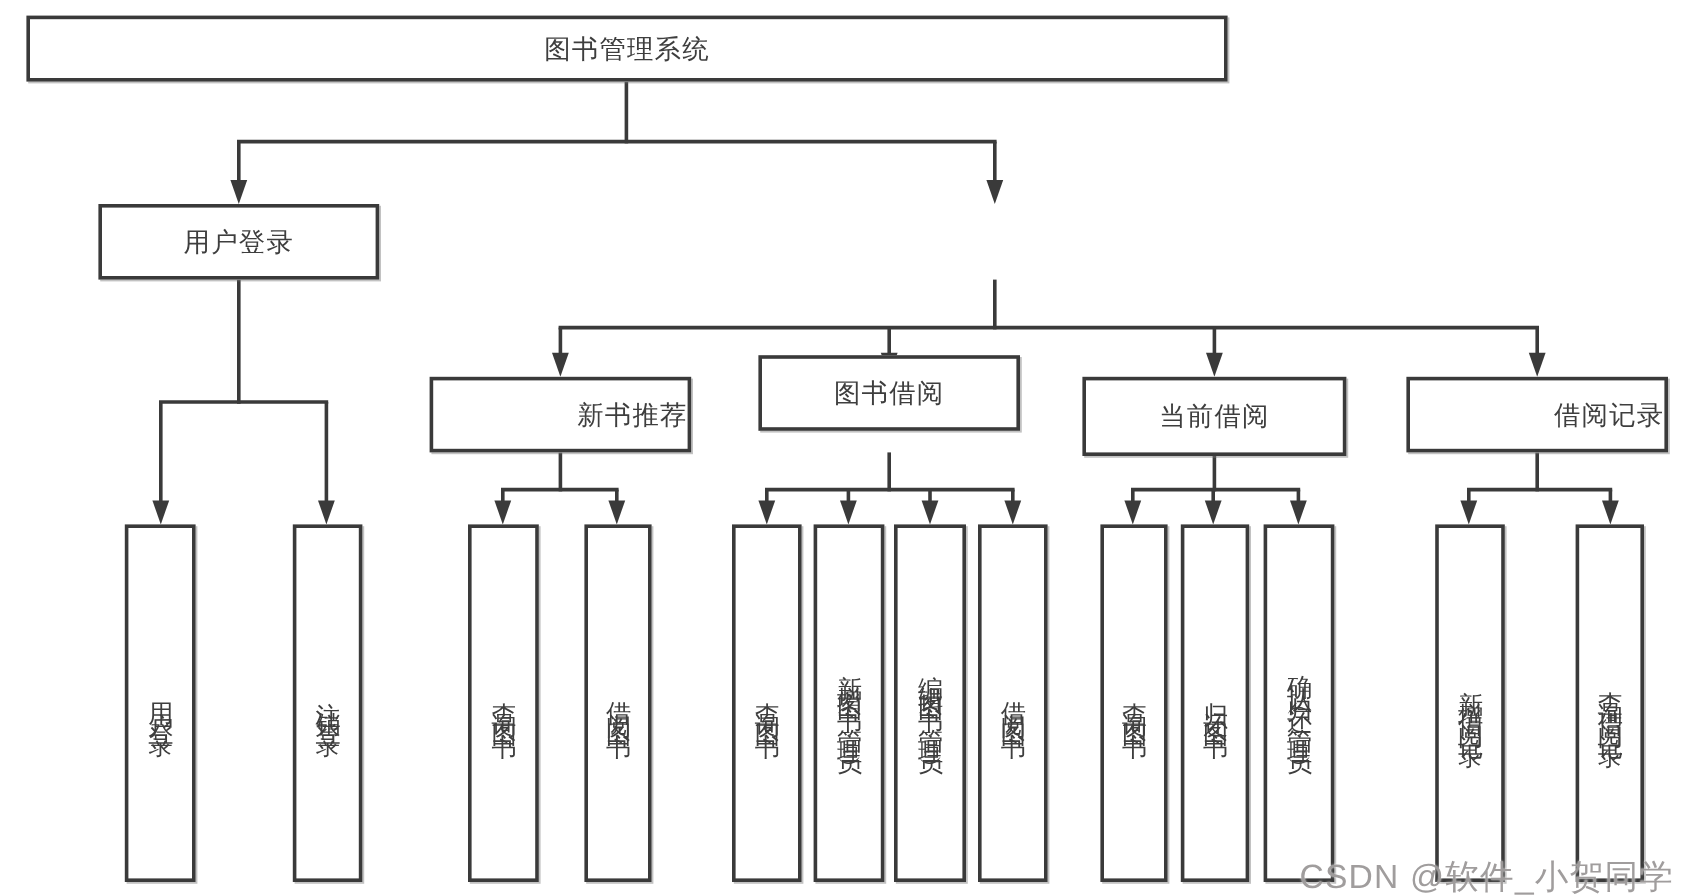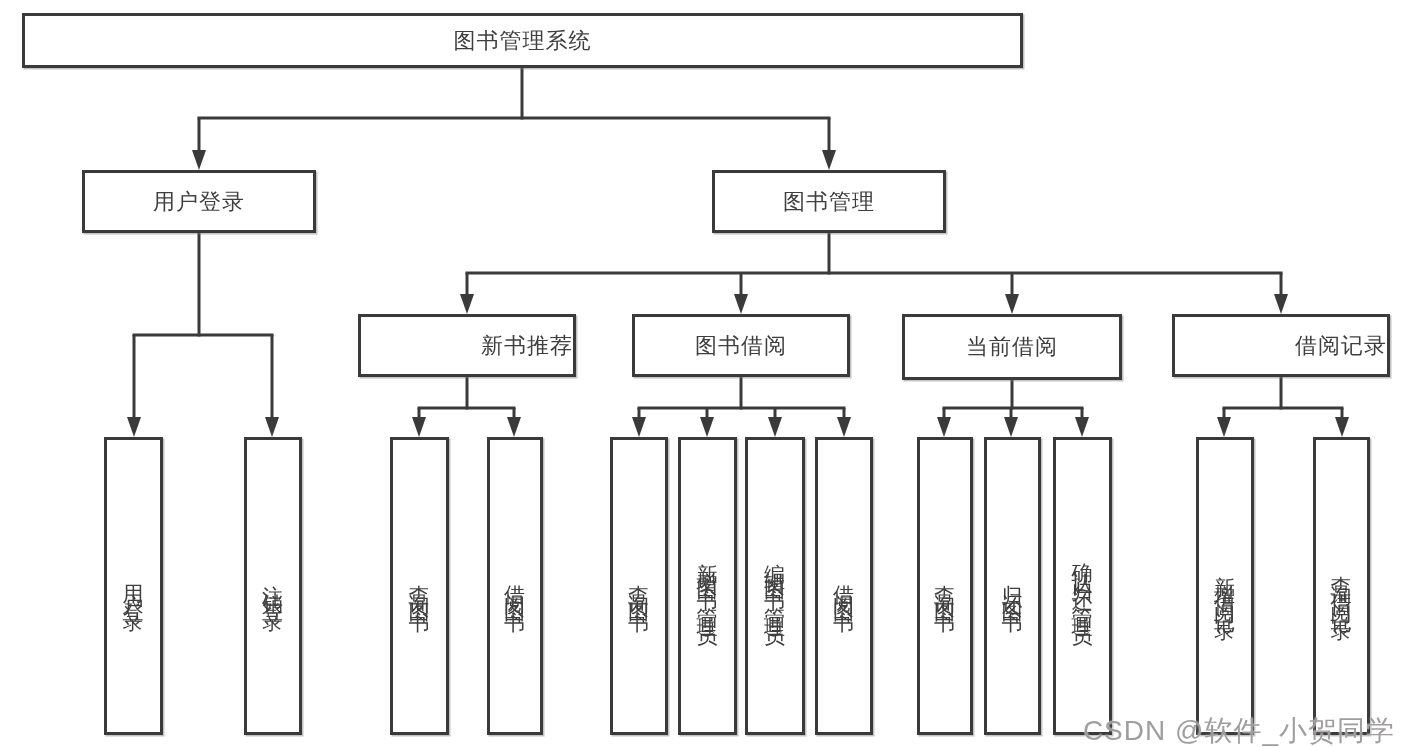--- a/index.html
+++ b/index.html
@@ -135,28 +135,25 @@
     </g>
   </svg>
 
   <div class="box hbox" style="left:22px; top:13px; width:1001px; height:55px;">
     <span>图书管理系统</span>
   </div>
 
   <div class="box hbox" style="left:82px; top:170px; width:234px; height:63px;">
     <span>用户登录</span>
   </div>
-  <div class="box hbox" style="left:712px; top:170px; width:234px; height:63px;">
-    <span>图书管理</span>
-  </div>
 
   <div class="box hbox" style="left:358px; top:314px; width:218px; height:63px;justify-content:flex-end;">
     <span>新书推荐</span>
   </div>
-  <div class="box hbox" style="left:632px; top:314px; width:218px; height:63px;">
+  <div class="box hbox" style="left:632px; top:296px; width:218px; height:63px;">
     <span>图书借阅</span>
   </div>
   <div class="box hbox" style="left:902px; top:314px; width:220px; height:66px;">
     <span>当前借阅</span>
   </div>
   <div class="box hbox" style="left:1172px; top:314px; width:218px; height:63px;justify-content:flex-end;">
     <span>借阅记录</span>
   </div>
 
   <div class="box vbox" style="left:104px; top:437px; width:59px; height:298px;">

